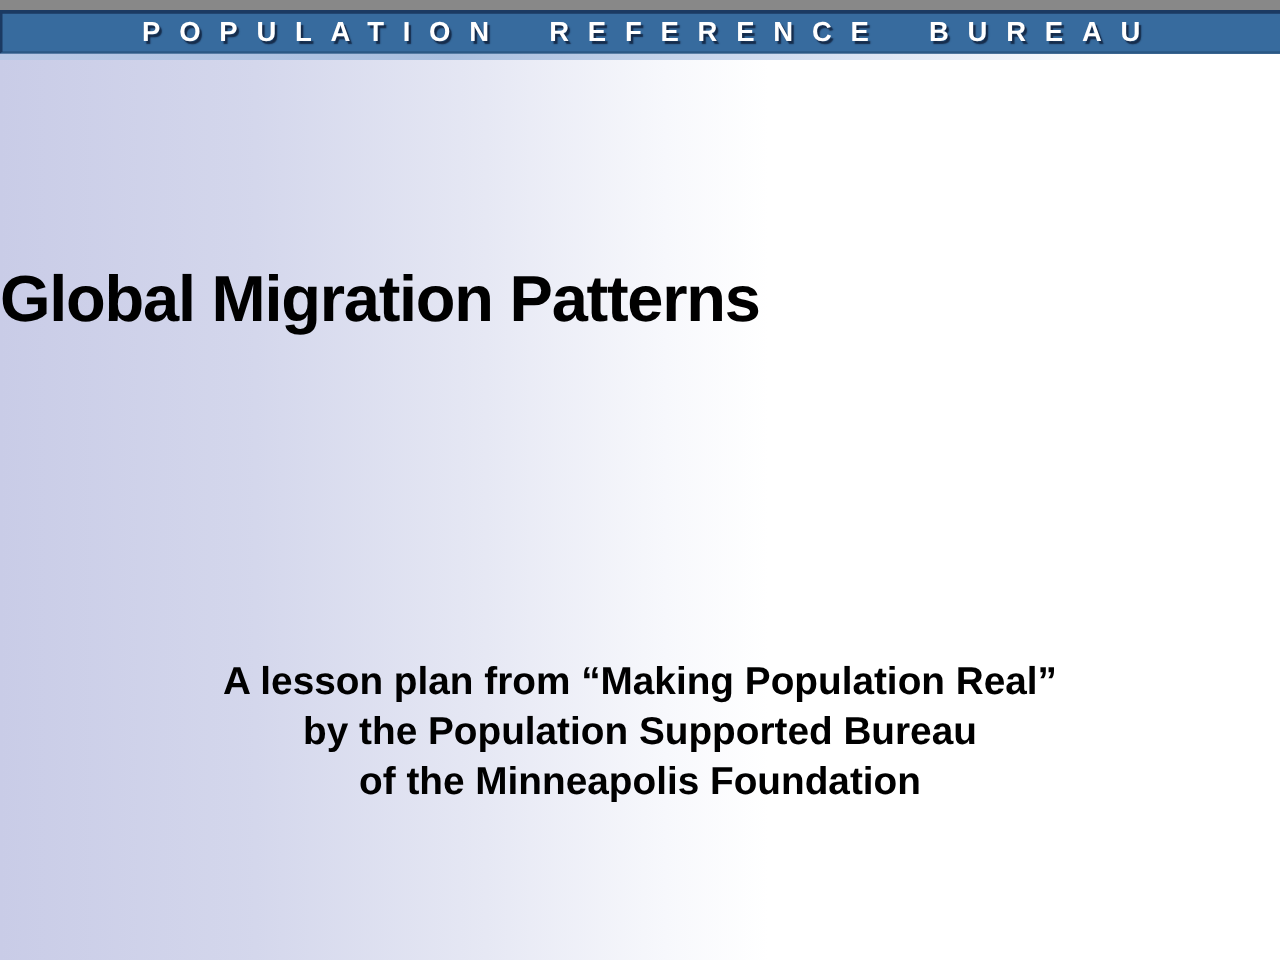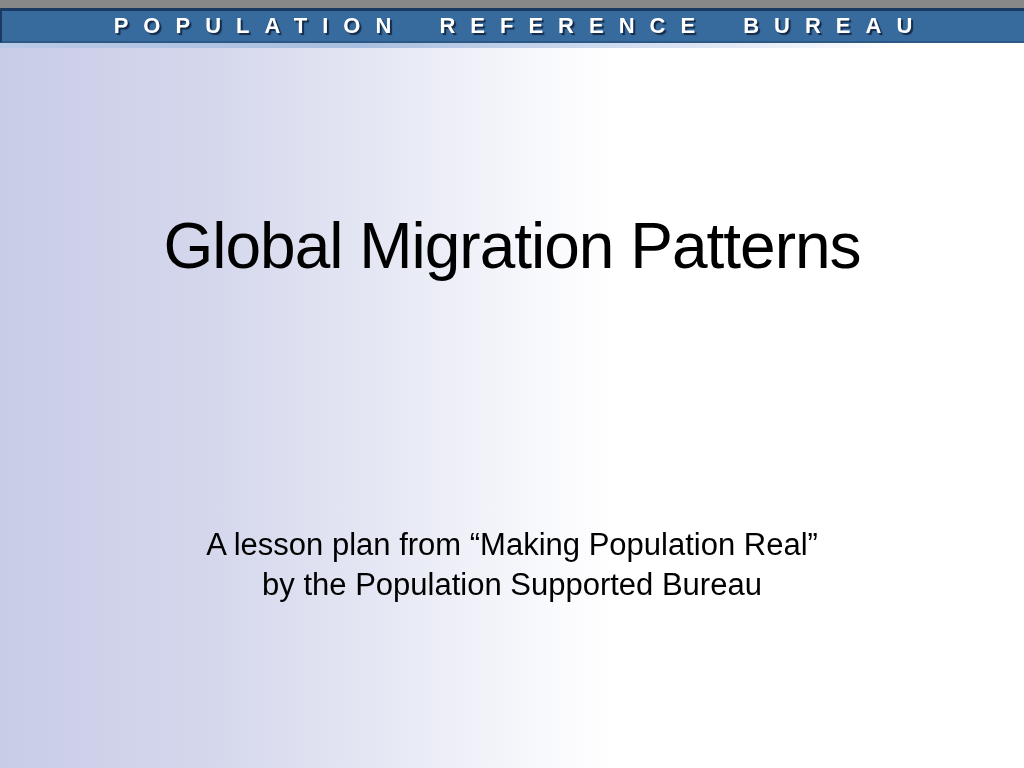--- a/index.html
+++ b/index.html
@@ -63,54 +63,55 @@
       #D7E1F2 65%,
       rgba(255,255,255,0) 88%);
   }
 
   
   .title {
     position: absolute;
     top: 206px;
     left: 0;
     width: 100%;
-    text-align: center;
     color: #000000;
-    font-weight: normal;
-    font-size: 64px;
+    font-weight: bold;
+    font-size: 52px;
     line-height: 1;
     letter-spacing: -1px;
     white-space: nowrap;
   }
 
   
   .subtitle {
     position: absolute;
     top: 517px;
     left: 0;
     width: 100%;
     text-align: center;
     color: #000000;
     font-size: 31px;
     line-height: 40px;
+    font-weight: bold;
   }
   .subtitle .line {
     white-space: nowrap;
   }
 </style>
 </head>
 <body>
 
 <div class="slide">
 
   <div class="banner">
     <div class="banner-text">POPULATION REFERENCE BUREAU</div>
   </div>
   <div class="banner-glow"></div>
 
   <div class="title">Global Migration Patterns</div>
 
   <div class="subtitle">
     <div class="line">A lesson plan from “Making Population Real”</div>
     <div class="line">by the Population Supported Bureau</div>
+    <div class="line">of the Minneapolis Foundation</div>
   </div>
 
 </div>
 
 </body></html>

